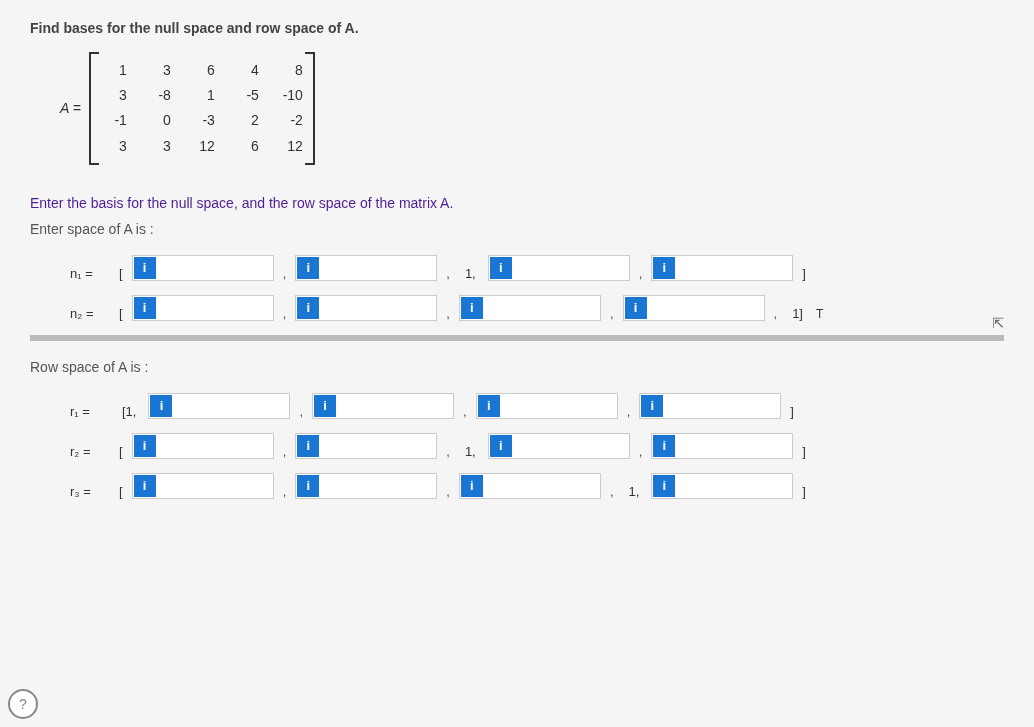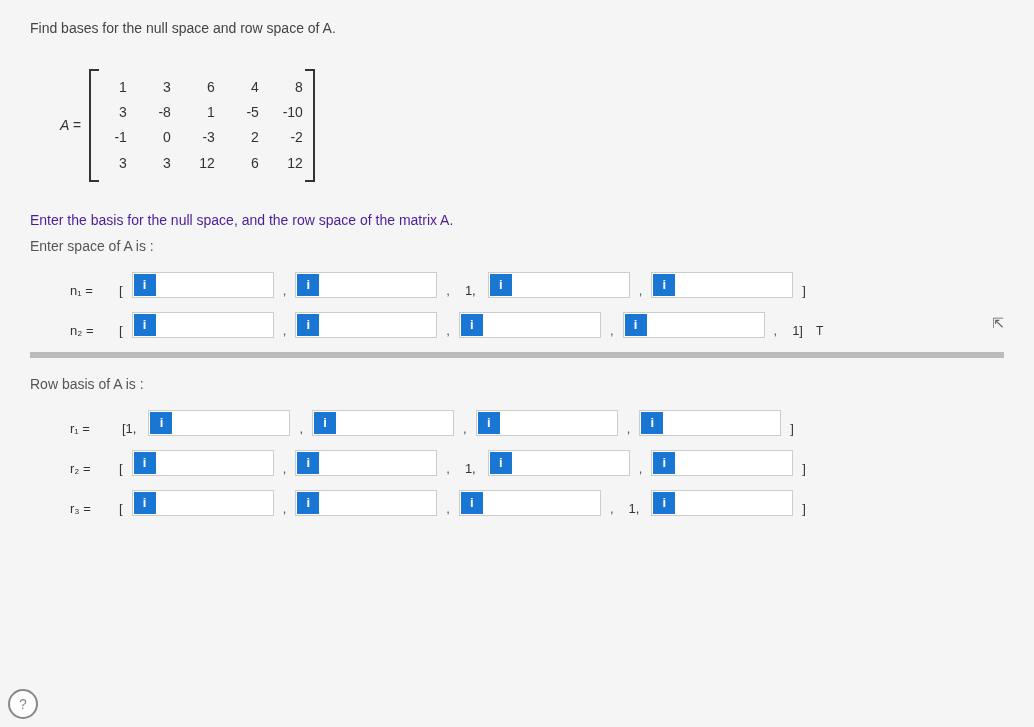--- a/index.html
+++ b/index.html
@@ -5,22 +5,22 @@
     body {
       font-family: Arial, sans-serif;
       background: #f5f5f5;
       margin: 0;
       padding: 20px 30px;
       color: #333;
       font-size: 14px;
     }
     .question-text {
       color: #444;
-      font-weight: normal;
-      margin-bottom: 33px;
+      font-weight: bold;
+      margin-bottom: 16px;
     }
     .matrix-block {
       display: flex;
       align-items: center;
       margin: 10px 0 30px 30px;
     }
     .matrix-label {
       margin-right: 8px;
       font-style: italic;
     }
@@ -207,21 +207,21 @@
   <div class="input-wrap">
       <div class="input-mark">i</div>
     </div>
   <span class="sep">,</span>
   <span class="fixed-val">1]</span>
   <span class="transpose-mark">T</span>
 </div>
 
 <div class="divider"></div>
 
-<div class="section-label">Row basis of A is :</div>
+<div class="section-label">Row space of A is :</div>
 
 <div class="answer-row">
   <span class="rlabel">r₁ =</span>
   <span class="fixed-val">[1,</span>
   <div class="input-wrap">
       <div class="input-mark">i</div>
     </div>
   <span class="sep">,</span>
   <div class="input-wrap">
       <div class="input-mark">i</div>

